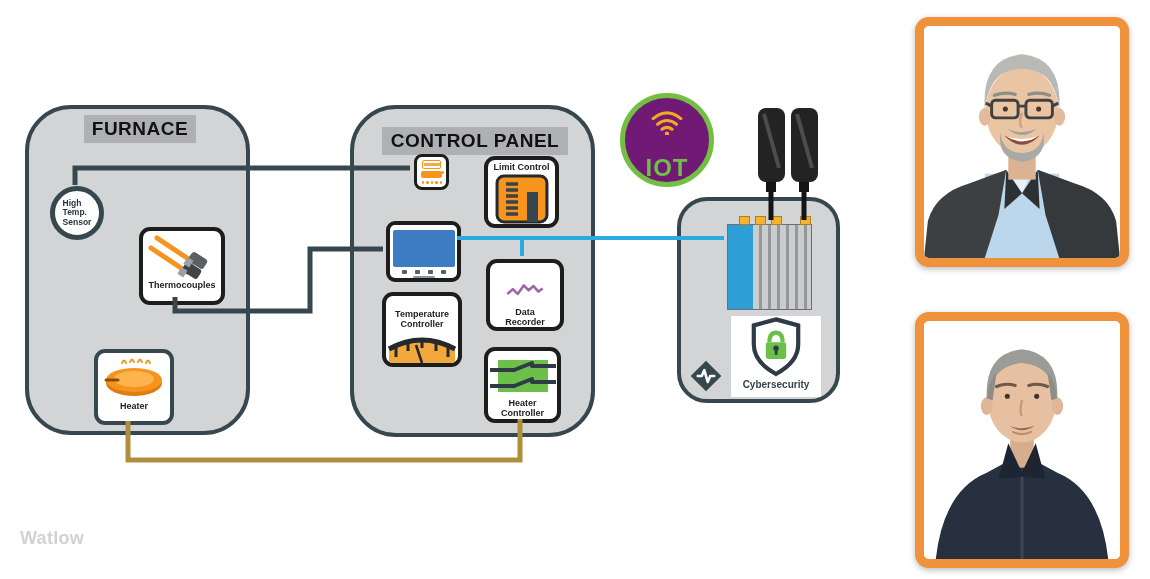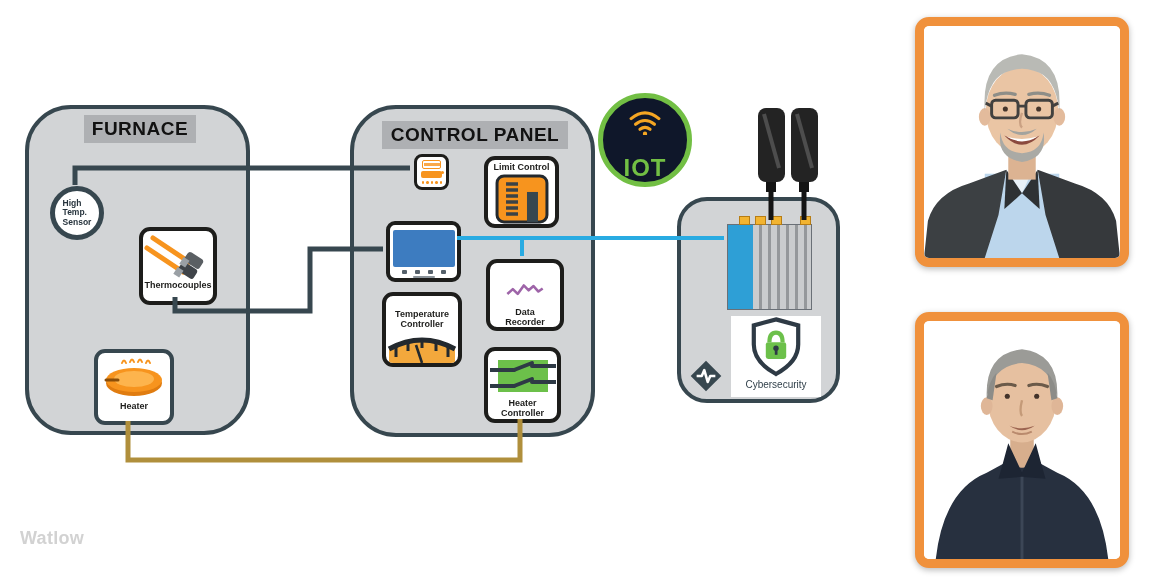--- a/index.html
+++ b/index.html
@@ -18,37 +18,37 @@
   .panel{position:absolute;background:var(--panel-fill);
          border:4px solid var(--panel-border);box-sizing:border-box;z-index:1;}
   .panel.furnace{left:25px;top:105px;width:225px;height:330px;border-radius:46px;}
   .panel.control{left:350px;top:105px;width:245px;height:332px;border-radius:46px;}
   .panel.gateway{left:677px;top:197px;width:163px;height:206px;border-radius:30px;}
 
   .panel-title{position:absolute;background:var(--label-bg);color:#111;
          font-weight:bold;font-size:19px;letter-spacing:.5px;text-align:center;
          display:flex;align-items:center;justify-content:center;z-index:3;}
   .furnace .panel-title{left:55px;top:6px;width:112px;height:28px;}
-  .control .panel-title{left:28px;top:12px;width:186px;height:28px;}
+  .control .panel-title{left:28px;top:18px;width:186px;height:28px;}
 
   
   .item{position:absolute;background:#fff;border:4px solid #1d1d1b;
         border-radius:11px;box-sizing:border-box;z-index:3;
         display:flex;flex-direction:column;align-items:center;justify-content:flex-start;
         overflow:hidden;}
   .item .lbl{font-size:9px;font-weight:bold;color:#1d1d1b;text-align:center;
         line-height:1.12;white-space:pre-line;}
 
   
   .sensor-circle{position:absolute;left:21px;top:77px;width:54px;height:54px;
         background:#fff;border:5px solid var(--panel-border);border-radius:50%;
         box-sizing:border-box;z-index:3;display:flex;align-items:center;justify-content:center;}
   .sensor-circle .lbl{font-size:8.5px;font-weight:bold;color:#27343d;
         text-align:left;line-height:1.08;white-space:pre-line;}
-  .thermo-box{left:110px;top:118px;width:78px;height:78px;}
+  .thermo-box{left:110px;top:118px;width:86px;height:78px;}
   .thermo-box svg{margin-top:3px;}
   .heater-box{left:65px;top:240px;width:80px;height:76px;border-color:var(--panel-border);}
   .heater-box svg{margin-top:4px;}
 
   
   .mini-device{left:60px;top:45px;width:35px;height:36px;border-width:3px;border-radius:8px;
         align-items:stretch;padding:3px 3px;}
   .mini-screen{height:7px;border:1px solid var(--orange);border-radius:2px;margin:0 2px;
         display:flex;align-items:center;justify-content:center;}
   .mini-digits{width:16px;height:3px;background:var(--orange);opacity:.8;}
@@ -63,37 +63,37 @@
   .touch-screen{width:62px;height:37px;background:var(--screen-blue);border-radius:2px;margin-top:5px;}
   .touch-keys{display:flex;gap:8px;margin-top:3px;}
   .touch-keys i{width:5px;height:4px;background:#55606a;border-radius:1px;}
   .touch-brand{width:22px;height:2px;background:#8b949b;margin-top:2px;border-radius:1px;}
   .temp-box{left:28px;top:183px;width:80px;height:75px;padding-top:13px;}
   .temp-box svg{position:absolute;bottom:0;left:0;}
   .data-box{left:132px;top:150px;width:78px;height:72px;padding-top:20px;}
   .power-box{left:130px;top:238px;width:77px;height:76px;padding-top:6px;}
 
   
-  .iot-badge{position:absolute;left:598px;top:93px;width:94px;height:94px;border-radius:50%;
-        background:#0f172a;border:5px solid var(--iot-green);box-sizing:border-box;z-index:3;
+  .iot-badge{position:absolute;left:620px;top:93px;width:94px;height:94px;border-radius:50%;
+        background:#701a75;border:5px solid var(--iot-green);box-sizing:border-box;z-index:3;
         display:flex;flex-direction:column;align-items:center;justify-content:flex-start;gap:22px;}
   .iot-text{font-size:24px;font-weight:bold;color:var(--iot-green);letter-spacing:1px;
         margin-top:-3px;}
 
   
   .gw-device{position:absolute;left:46px;top:23px;width:85px;height:86px;
         border:1px solid #6a7077;box-sizing:border-box;display:flex;z-index:3;}
   .gw-blue{width:30%;height:100%;background:var(--device-blue);}
   .gw-fins{flex:1;height:100%;
         background:repeating-linear-gradient(90deg,#caccce 0 6px,#95989b 6px 9px);}
   .gw-tab{position:absolute;width:11px;height:9px;background:#f2b431;border:1px solid #b77d14;
         box-sizing:border-box;top:-9px;z-index:3;}
   .cyber-box{position:absolute;left:50px;top:115px;width:90px;height:81px;background:#fff;
         z-index:3;display:flex;flex-direction:column;align-items:center;}
-  .cyber-lbl{font-size:10px;color:#33424c;font-weight:400;margin-top:1px;}
+  .cyber-lbl{font-size:10px;color:#33424c;font-weight:700;margin-top:1px;}
   .watlow-logo{position:absolute;left:8px;top:158px;width:34px;height:34px;z-index:3;}
 
   
   #antennas{position:absolute;left:752px;top:106px;z-index:3;}
 
   
   .watermark{position:absolute;left:20px;top:528px;font-size:18px;color:var(--watermark-gray);
         font-weight:600;letter-spacing:.3px;z-index:3;}
 
   

